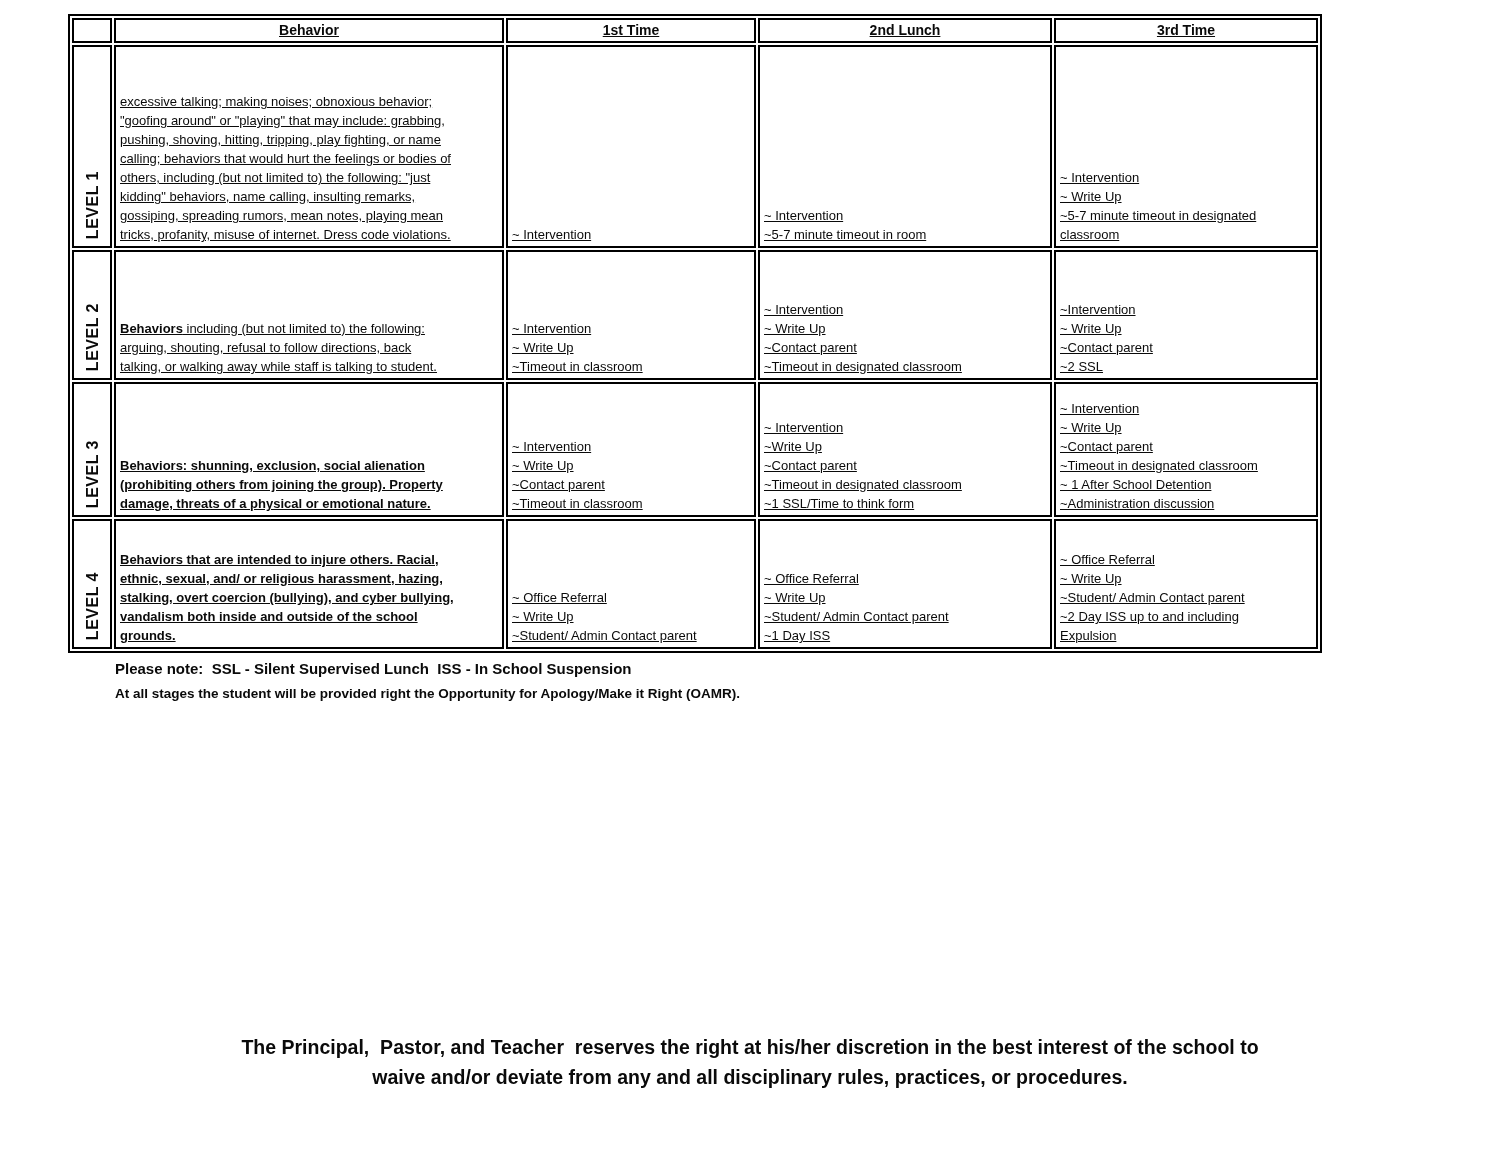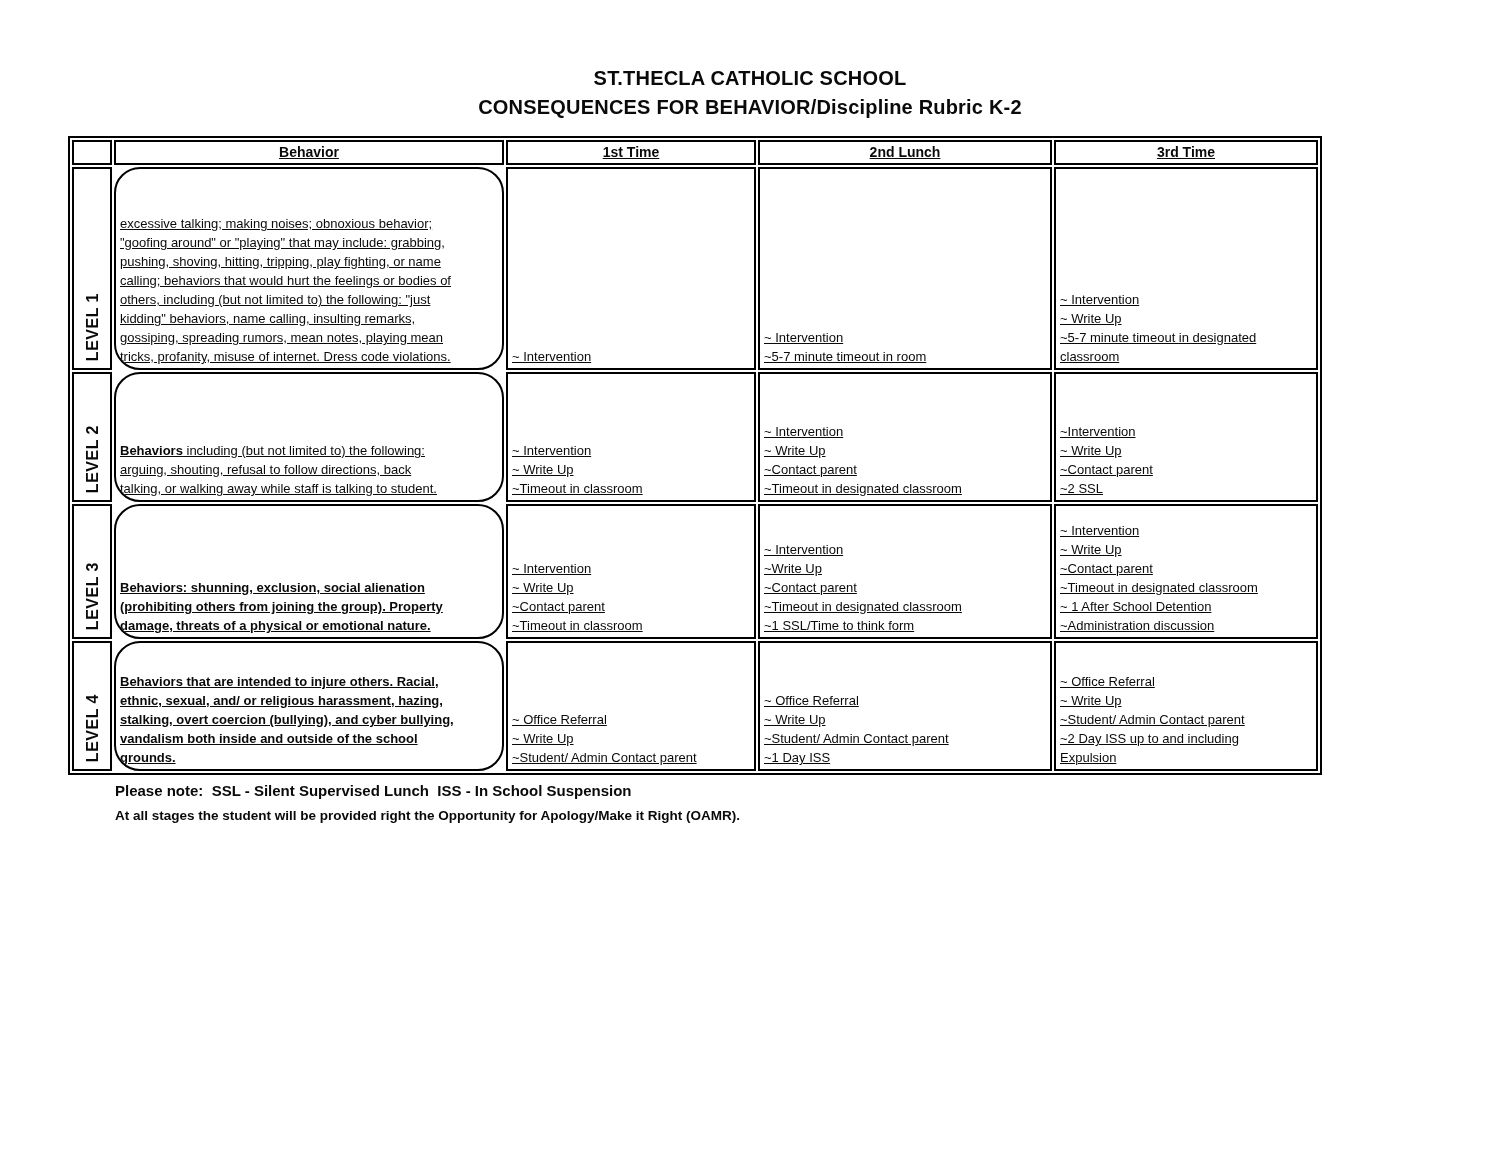--- a/index.html
+++ b/index.html
@@ -59,21 +59,21 @@
   }
   .level-label {
     display: inline-block;
     writing-mode: vertical-rl;
     transform: rotate(180deg);
     font-weight: bold;
     font-size: 16px;
     letter-spacing: 0.5px;
     white-space: nowrap;
   }
-  td.behavior-cell { white-space: pre-wrap; border-radius: 26px; }
+  td.behavior-cell { white-space: pre-wrap; }
   .behavior-bold { font-weight: bold; }
   td.cons-cell { white-space: pre-line; }
   
   .note-1 {
     margin: 7px 0 0 115px;
     font-weight: bold;
     font-size: 15px;
     white-space: pre;
   }
   .note-2 {
@@ -93,24 +93,20 @@
     font-size: 19.5px;
     line-height: 30px;
     white-space: pre-wrap;
   }
 </style>
 </head>
 <body>
 
 <div class="page">
 
-  <div class="titles">
-    <div>ST.THECLA CATHOLIC SCHOOL</div>
-    <div>CONSEQUENCES FOR BEHAVIOR/Discipline Rubric K-2</div>
-  </div>
 
   <table class="rubric">
     <colgroup>
       <col style="width:40px">
       <col style="width:390px">
       <col style="width:250px">
       <col style="width:294px">
       <col style="width:264px">
     </colgroup>
     <tbody>
@@ -208,14 +204,16 @@
 ~Student/ Admin Contact parent
 ~2 Day ISS up to and including
 Expulsion</td>
     </tr>
   </tbody>
     </table>
 
   <div class="note-1">Please note:  SSL - Silent Supervised Lunch  ISS - In School Suspension</div>
   <div class="note-2">At all stages the student will be provided right the Opportunity for Apology/Make it Right (OAMR).</div>
 
+  <div class="footer-statement">The Principal,  Pastor, and Teacher  reserves the right at his/her discretion in the best interest of the school to
+waive and/or deviate from any and all disciplinary rules, practices, or procedures.</div>
 
 </div>
 
 </body></html>

